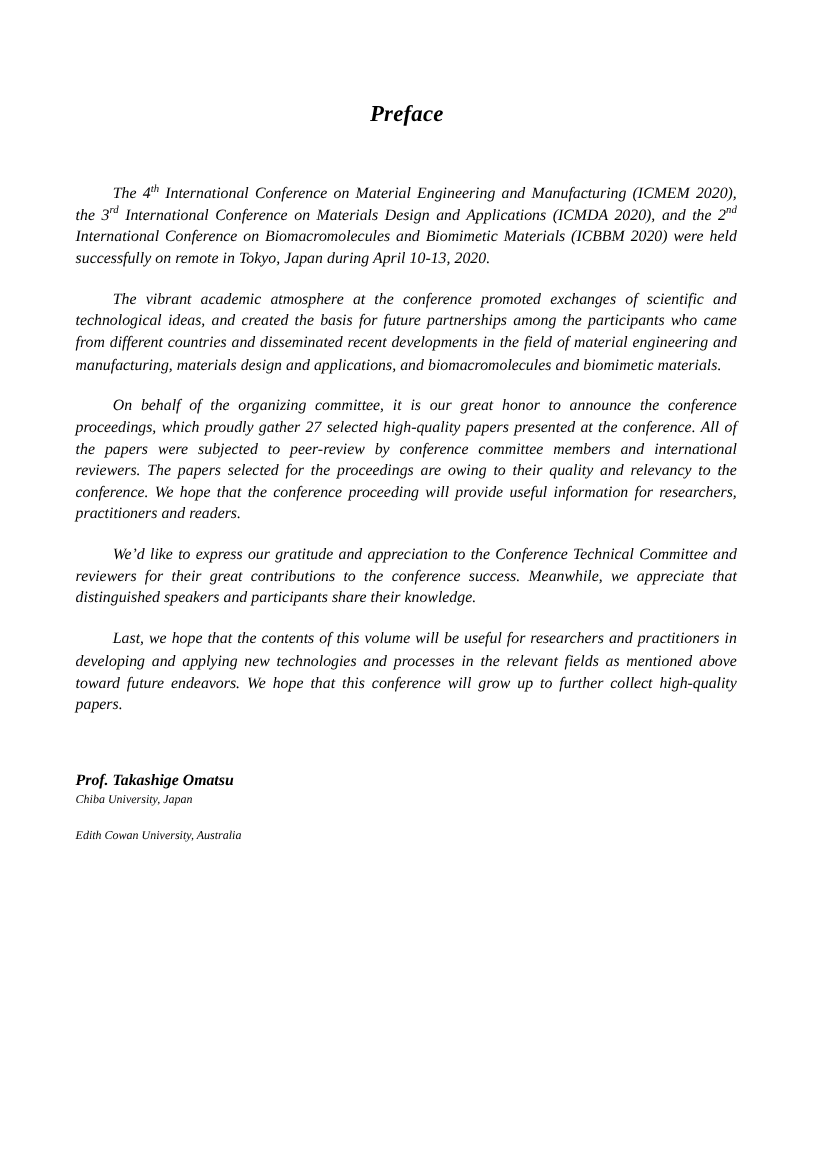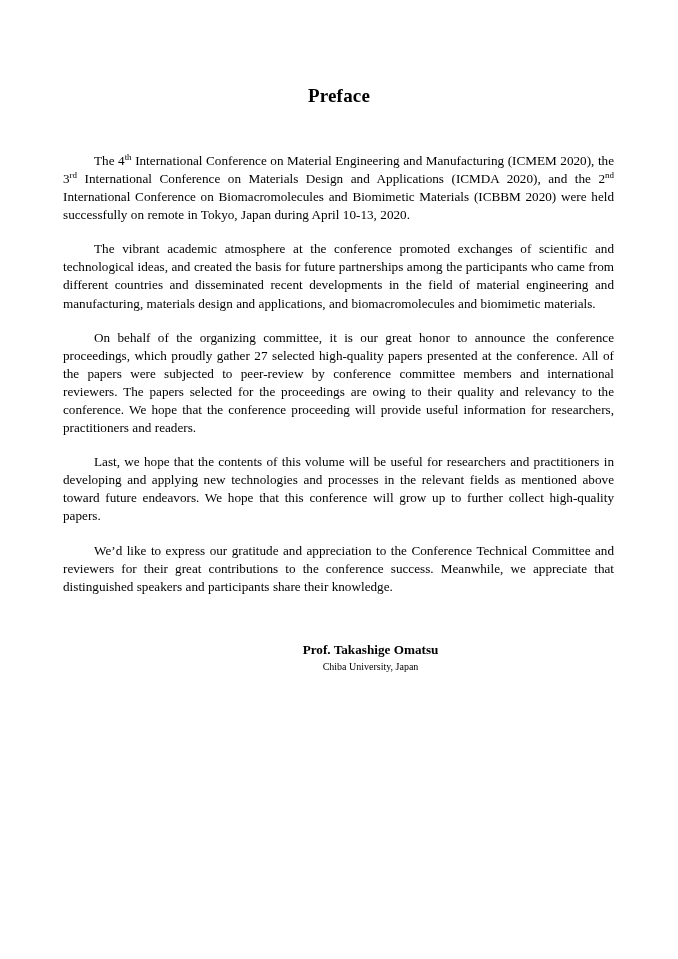--- a/index.html
+++ b/index.html
@@ -15,20 +15,21 @@
     overflow: hidden;
     position: relative;
   }
   .page {
     width: 678px;
     height: 727px;
     box-sizing: border-box;
     padding: 0;
     position: relative;
     background: #ffffff;
+    font-style: italic;
   }
   .title {
     text-align: center;
     font-weight: bold;
     font-size: 19px;
     letter-spacing: 0.2px;
     margin: 0;
     padding-top: 86px;
     line-height: 1.1;
   }
@@ -53,21 +54,20 @@
     font-size: 0.68em;
     vertical-align: super;
     line-height: 0;
   }
   .sig-block {
     margin-left: 63px;
     margin-top: 45px;
   }
   .sig-group {
     margin-bottom: 13px;
-    text-align: center;
   }
   .sig-name {
     font-weight: bold;
     font-size: 13.2px;
     line-height: 17px;
   }
   .sig-affil {
     font-size: 10px;
     line-height: 17px;
   }
@@ -76,26 +76,27 @@
 <body>
 
 <div class="page">
 
   <h1 class="title">Preface</h1>
 
   <div class="body-block">
     <p class="para first">The 4<sup>th</sup> International Conference on Material Engineering and Manufacturing (ICMEM 2020), the 3<sup>rd</sup> International Conference on Materials Design and Applications (ICMDA 2020), and the 2<sup>nd</sup> International Conference on Biomacromolecules and Biomimetic Materials (ICBBM 2020) were held successfully on remote in Tokyo, Japan during April 10-13, 2020.</p>
     <p class="para">The vibrant academic atmosphere at the conference promoted exchanges of scientific and technological ideas, and created the basis for future partnerships among the participants who came from different countries and disseminated recent developments in the field of material engineering and manufacturing, materials design and applications, and biomacromolecules and biomimetic materials.</p>
     <p class="para">On behalf of the organizing committee, it is our great honor to announce the conference proceedings, which proudly gather 27 selected high-quality papers presented at the conference. All of the papers were subjected to peer-review by conference committee members and international reviewers. The papers selected for the proceedings are owing to their quality and relevancy to the conference. We hope that the conference proceeding will provide useful information for researchers, practitioners and readers.</p>
+    <p class="para">We’d like to express our gratitude and appreciation to the Conference Technical Committee and reviewers for their great contributions to the conference success. Meanwhile, we appreciate that distinguished speakers and participants share their knowledge.</p>
     <p class="para">Last, we hope that the contents of this volume will be useful for researchers and practitioners in developing and applying new technologies and processes in the relevant fields as mentioned above toward future endeavors. We hope that this conference will grow up to further collect high-quality papers.</p>
-    <p class="para">We’d like to express our gratitude and appreciation to the Conference Technical Committee and reviewers for their great contributions to the conference success. Meanwhile, we appreciate that distinguished speakers and participants share their knowledge.</p>
   </div>
 
   <div class="sig-block">
     <div class="sig-group">
       <div class="sig-name">Prof. Takashige Omatsu</div>
       <div class="sig-affil">Chiba University, Japan</div>
     </div>
     <div class="sig-group">
+      <div class="sig-affil">Edith Cowan University, Australia</div>
     </div>
   </div>
 
 </div>
 
 </body></html>

